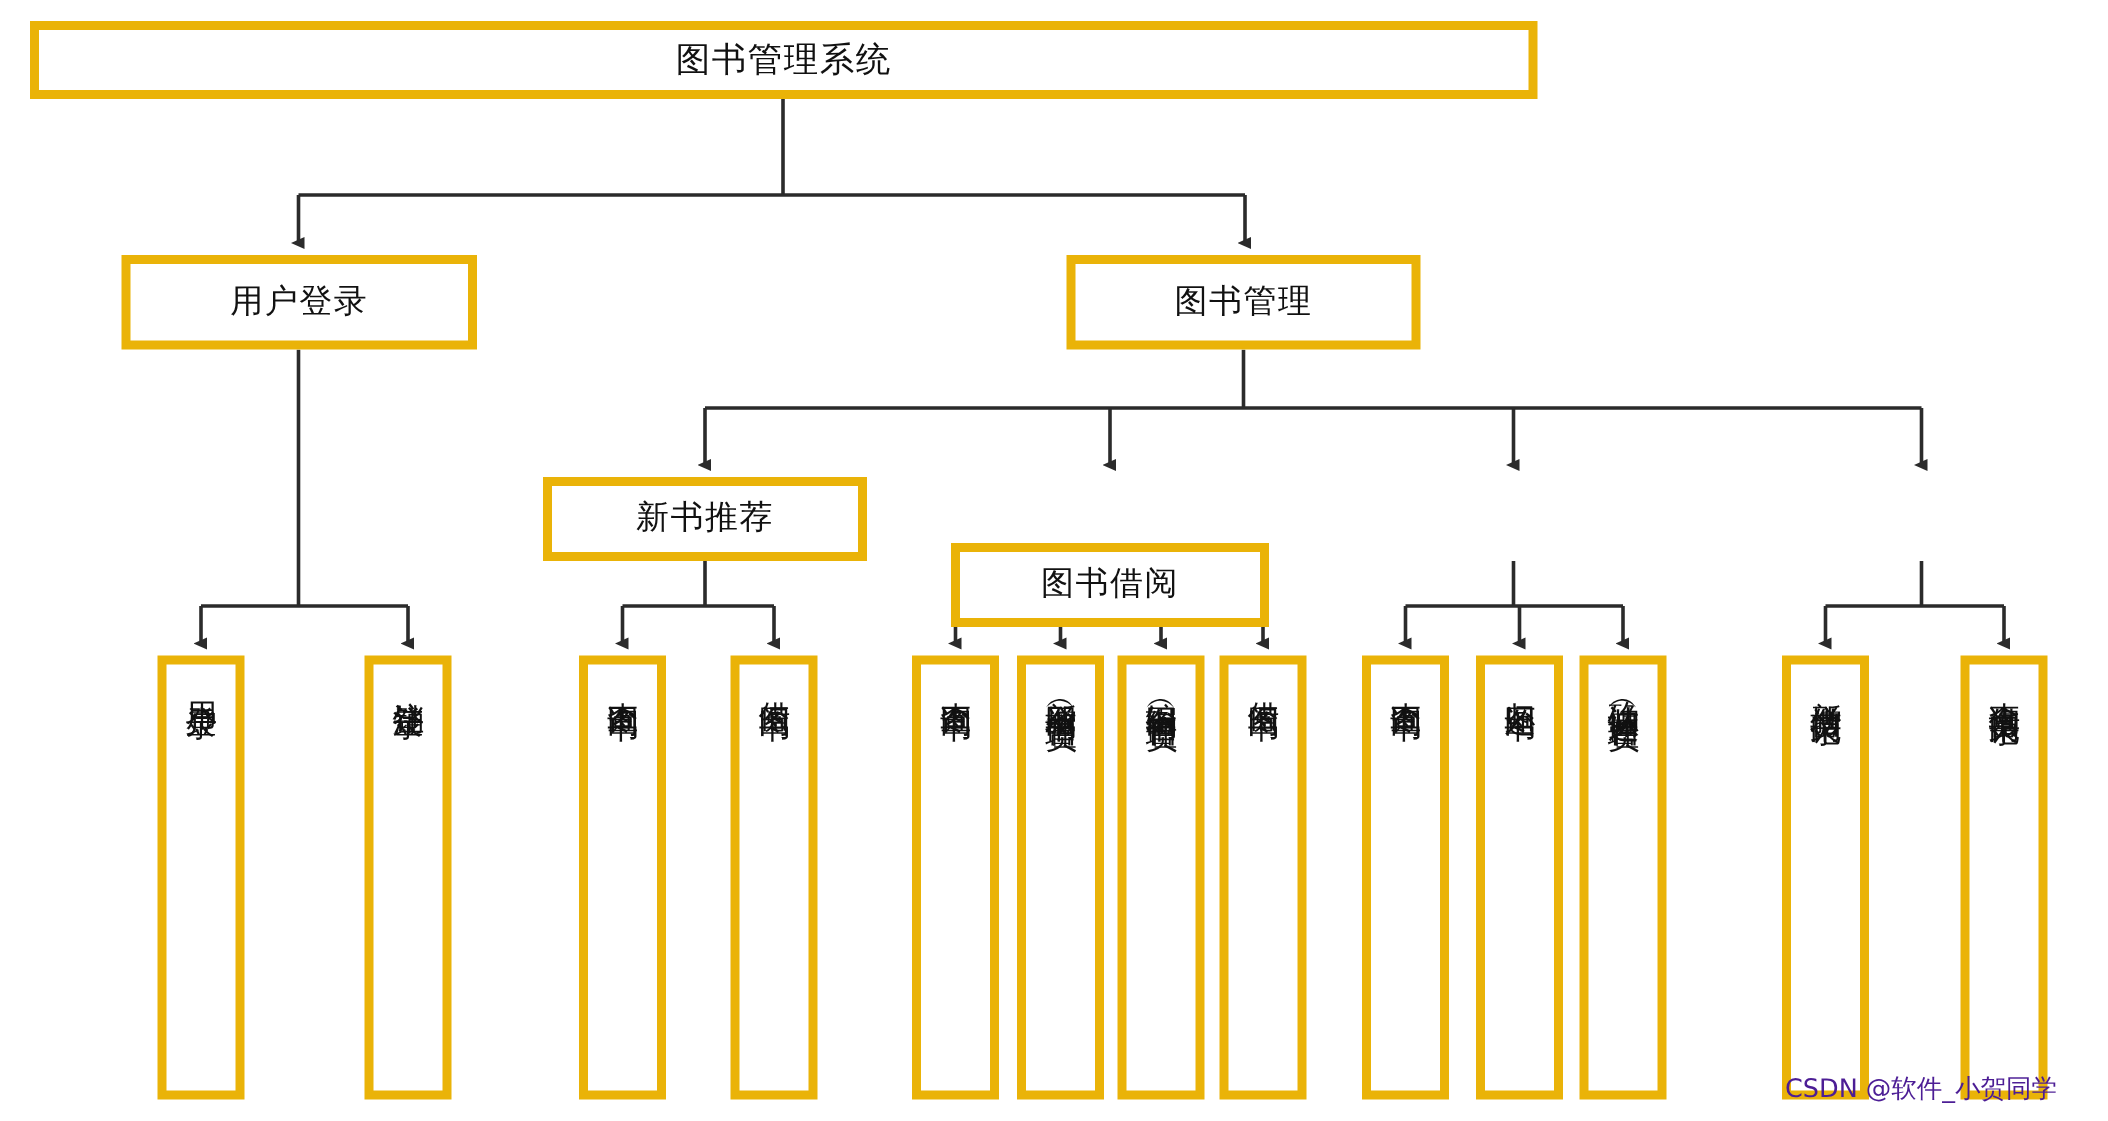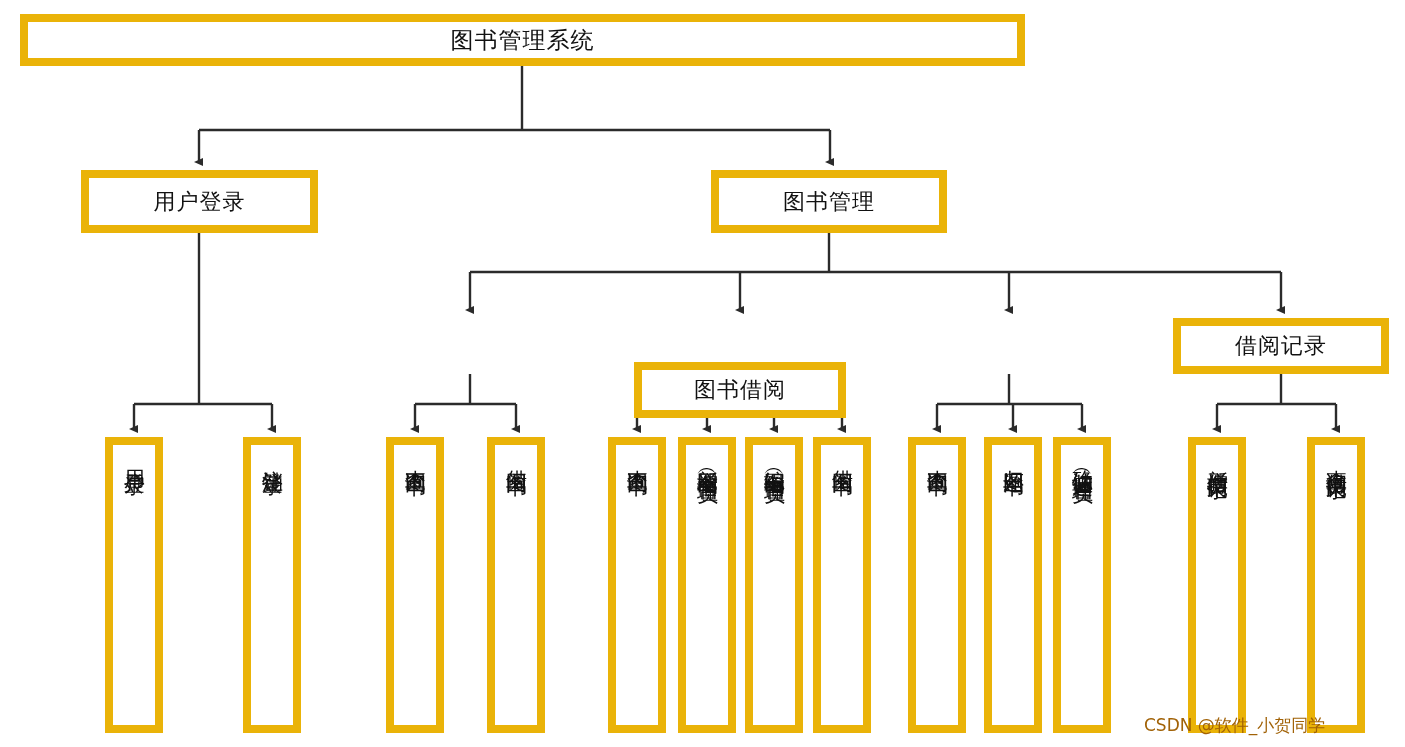--- a/index.html
+++ b/index.html
@@ -22,21 +22,21 @@
     left: 0;
     top: 0;
     width: 1405px;
     height: 747px;
     pointer-events: none;
   }
   .node {
     position: absolute;
     box-sizing: border-box;
     background: #ffffff;
-    border: 8px solid #eab308;
+    border: 6px solid #eab308;
     display: flex;
     align-items: center;
     justify-content: center;
     color: #111111;
   }
   .node .label {
     display: block;
     text-align: center;
     line-height: 1.15;
   }
@@ -52,24 +52,24 @@
   .v-node .label {
     writing-mode: vertical-rl;
     text-orientation: upright;
     font-size: 21px;
     line-height: 1.18;
     letter-spacing: 2px;
     margin: 0 auto;
   }
   .watermark {
     position: absolute;
-    left: 1144px;
+    left: 1190px;
     top: 714px;
     font-size: 17px;
-    color: #a16207;
+    color: #4c1d95;
     white-space: nowrap;
     font-family: "DejaVu Sans", "Liberation Sans", sans-serif;
   }
 </style>
 </head>
 <body>
 
 <div id="canvas">
 
   <svg class="wires" viewBox="0 0 1405 747">
@@ -126,25 +126,25 @@
     <span class="label">图书管理系统</span>
   </div>
 
   <div class="node h-node" style="left:81px; top:170px; width:237px; height:63px;">
     <span class="label">用户登录</span>
   </div>
   <div class="node h-node" style="left:711px; top:170px; width:236px; height:63px;">
     <span class="label">图书管理</span>
   </div>
 
+  <div class="node h-node" style="left:362px; top:318px; width:216px; height:56px;">
+    <span class="label">新书推荐</span>
+  </div>
   <div class="node h-node" style="left:634px; top:318px; width:212px; height:56px;margin-top:44px;">
     <span class="label">图书借阅</span>
-  </div>
-  <div class="node h-node" style="left:1173px; top:318px; width:216px; height:56px;">
-    <span class="label">借阅记录</span>
   </div>
 
   <div class="node v-node" style="left:105px; top:437px; width:58px; height:296px;">
     <span class="label">用户登录</span>
   </div>
   <div class="node v-node" style="left:243px; top:437px; width:58px; height:296px;">
     <span class="label">注销登录</span>
   </div>
   <div class="node v-node" style="left:386px; top:437px; width:58px; height:296px;">
     <span class="label">查询图书</span>

